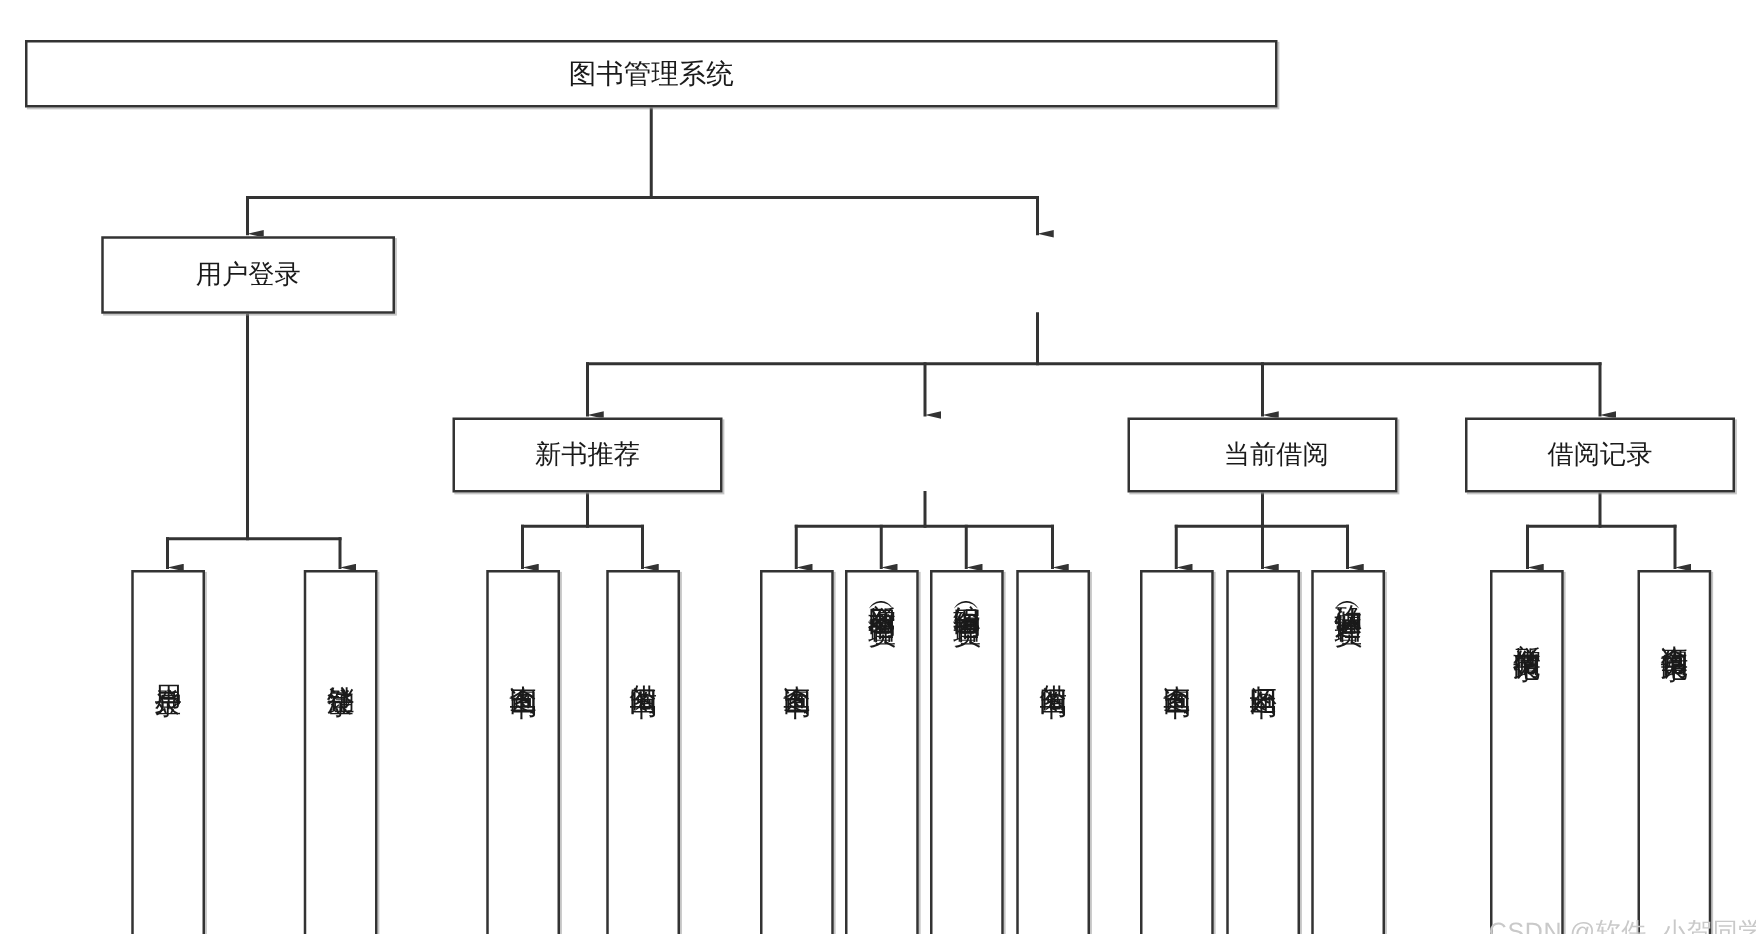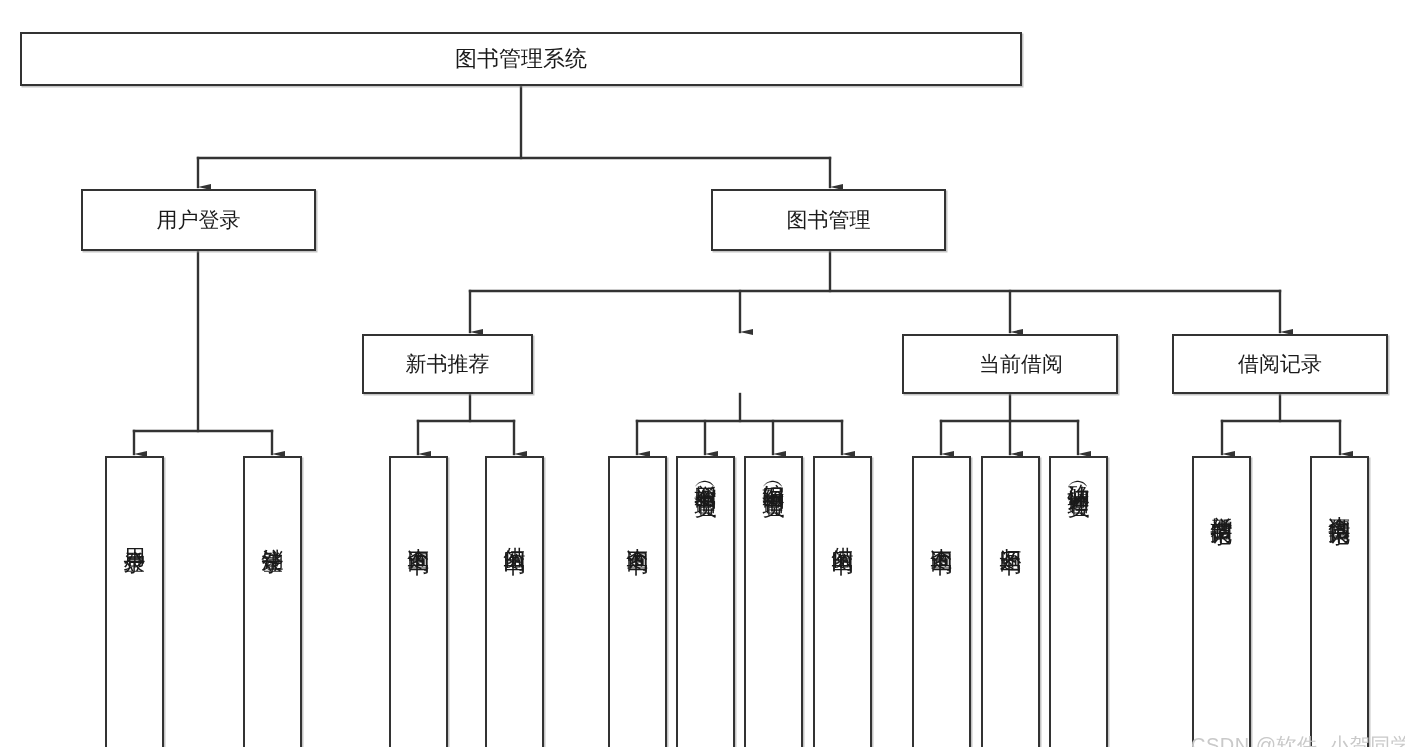--- a/index.html
+++ b/index.html
@@ -128,25 +128,22 @@
     </g>
   </svg>
 
   <div class="node root horiz" style="left:20px; top:13px; width:1002px; height:54px;">
     <span class="label">图书管理系统</span>
   </div>
 
   <div class="node horiz" style="left:81px; top:170px; width:235px; height:62px;">
     <span class="label">用户登录</span>
   </div>
-  <div class="node horiz" style="left:711px; top:170px; width:235px; height:62px;">
-    <span class="label">图书管理</span>
-  </div>
 
-  <div class="node horiz" style="left:362px; top:315px; width:171px; height:60px;">
+  <div class="node horiz" style="left:362px; top:315px; width:216px; height:60px;">
     <span class="label">新书推荐</span>
   </div>
   <div class="node horiz" style="left:902px; top:315px; width:216px; height:60px;padding-left:22px;">
     <span class="label">当前借阅</span>
   </div>
   <div class="node horiz" style="left:1172px; top:315px; width:216px; height:60px;">
     <span class="label">借阅记录</span>
   </div>
 
   <div class="node vert" style="left:105px; top:437px; width:59px; height:297px; padding-top:72px;">

